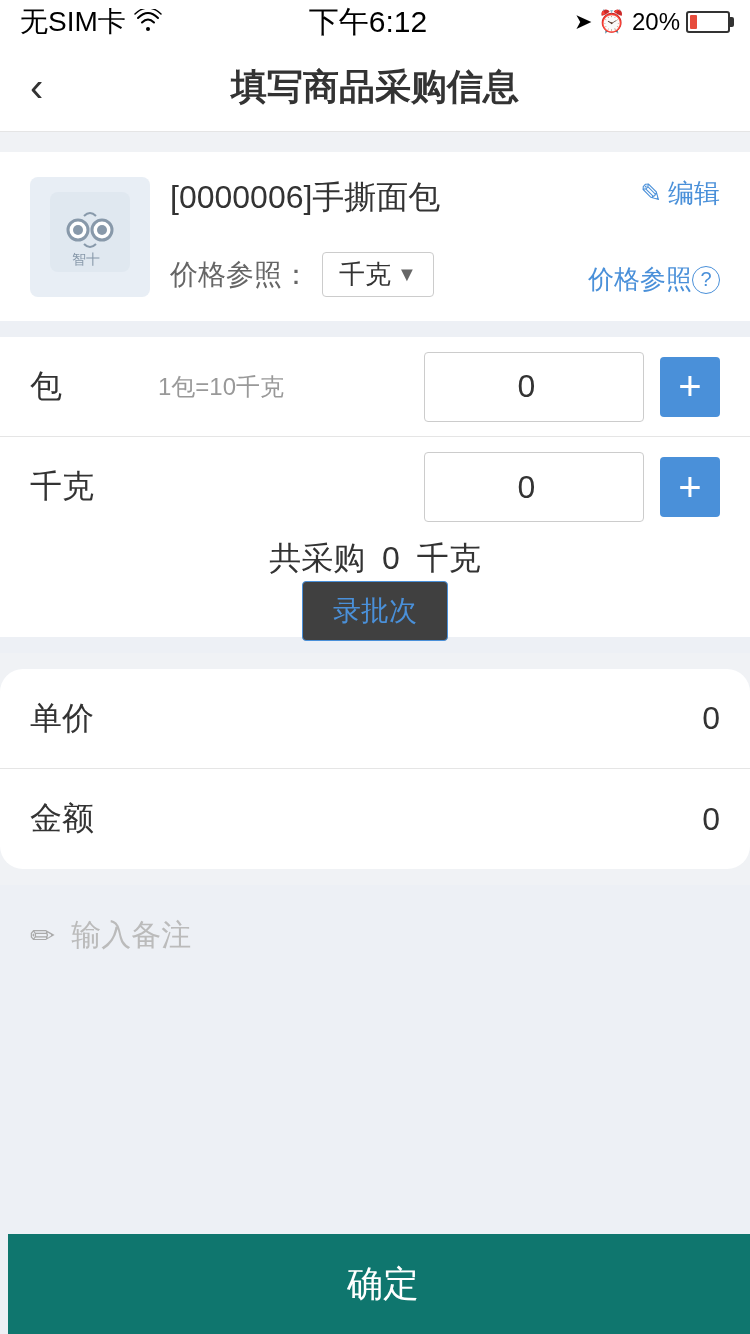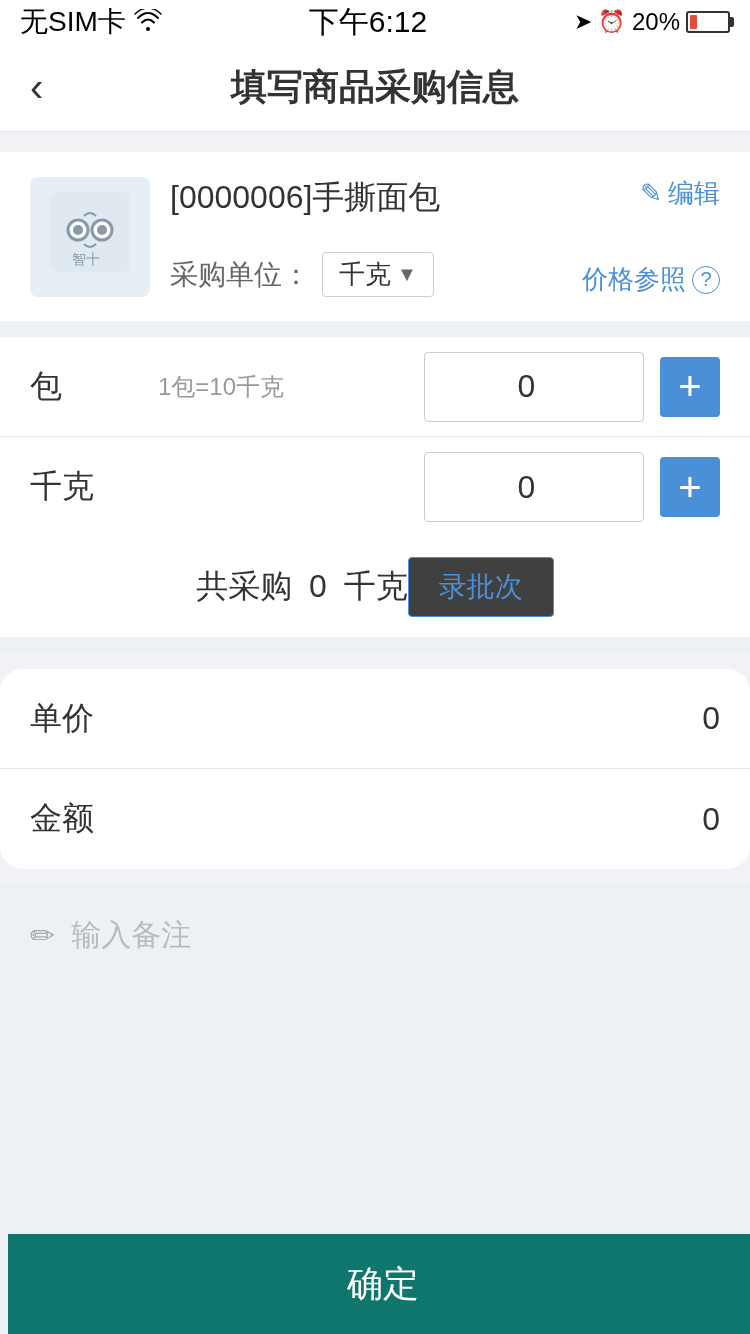--- a/index.html
+++ b/index.html
@@ -123,21 +123,20 @@
       gap: 6px;
     }
     .price-ref {
       position: absolute;
       bottom: 24px;
       right: 30px;
       color: #4a90d9;
       font-size: 26px;
       display: flex;
       align-items: center;
-      gap: 6px;
     }
 
     
     .section-divider {
       width: 750px;
       height: 16px;
       background: #edf0f5;
     }
 
     
@@ -190,23 +189,24 @@
       justify-content: center;
       font-size: 40px;
       cursor: pointer;
     }
 
     
     .summary-row {
       background: #fff;
       display: flex;
       align-items: center;
-      justify-content: center;
+      justify-content: space-between;
       padding: 0 30px;
       height: 100px;
+      flex-direction: column;
     }
     .summary-text {
       font-size: 32px;
       color: #333;
     }
     .batch-btn {
       border: 1px solid #4a90d9;
       color: #4a90d9;
       font-size: 28px;
       padding: 10px 30px;
@@ -325,21 +325,21 @@
         <circle cx="52" cy="38" r="5" fill="#8899aa"></circle>
         <path d="M34 24 Q40 18 46 24" stroke="#8899aa" stroke-width="2" fill="none"></path>
         <path d="M34 52 Q40 58 46 52" stroke="#8899aa" stroke-width="2" fill="none"></path>
         <text x="22" y="72" font-size="14" fill="#8899aa" font-family="sans-serif">智十</text>
       </svg>
     </span>
   </div>
   <div class="product-info">
     <div class="product-name">[0000006]手撕面包</div>
     <div class="product-unit-row">
-      <span class="unit-label">采购单位：</span>
+      <span class="unit-label">价格参照：</span>
       <div class="unit-select">
         <span>千克</span>
         <span style="font-size:20px; color:#666;">▼</span>
       </div>
     </div>
   </div>
   <div class="edit-btn">
     <span>✎</span>
     <span>编辑</span>
   </div>

